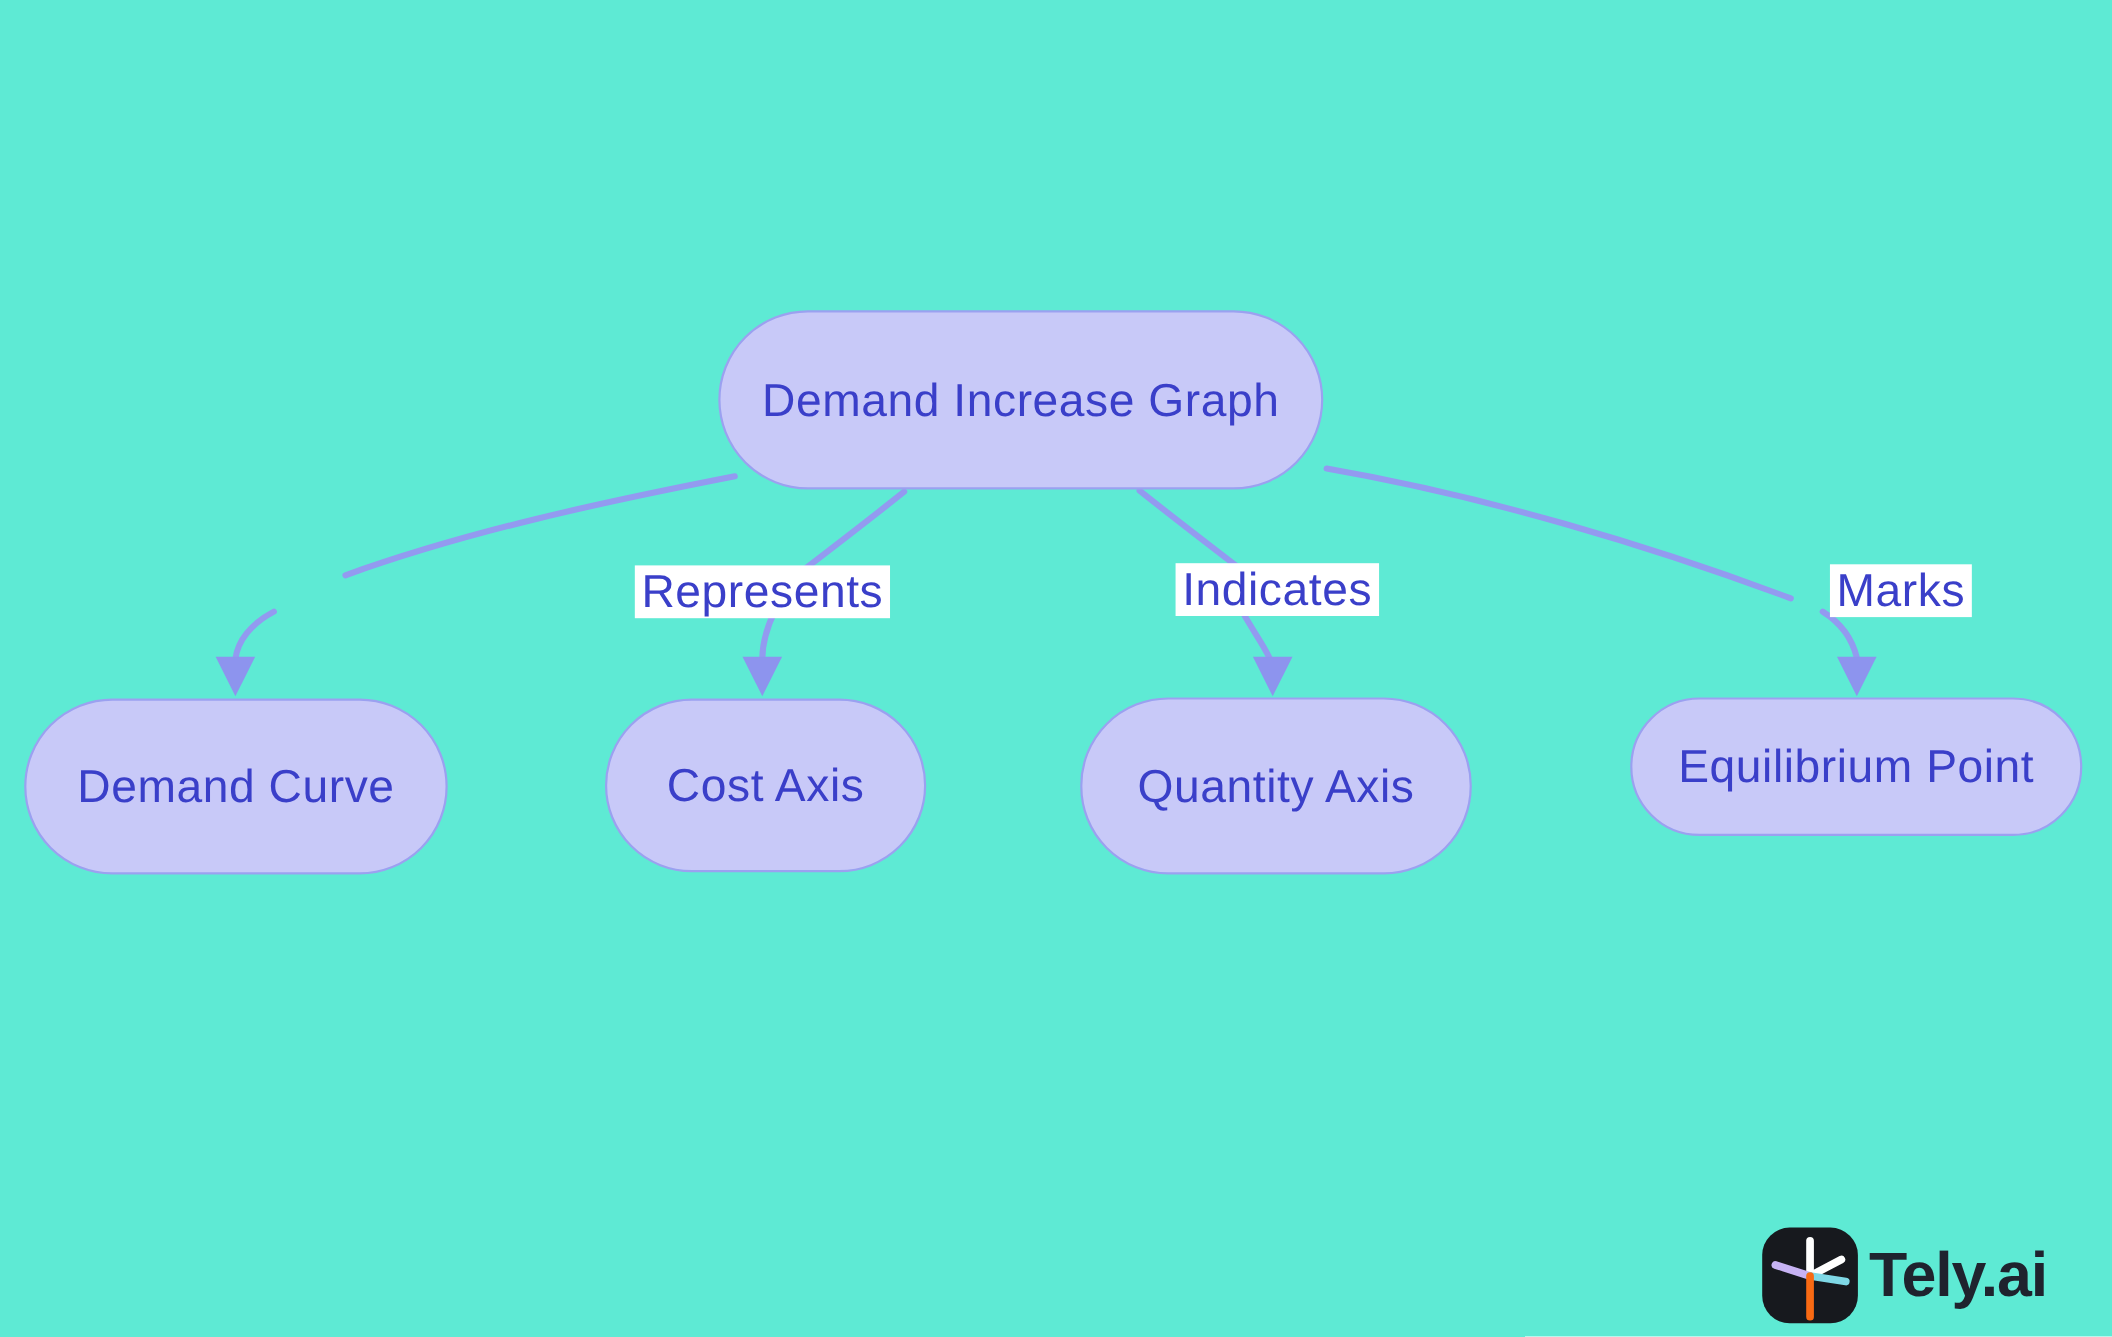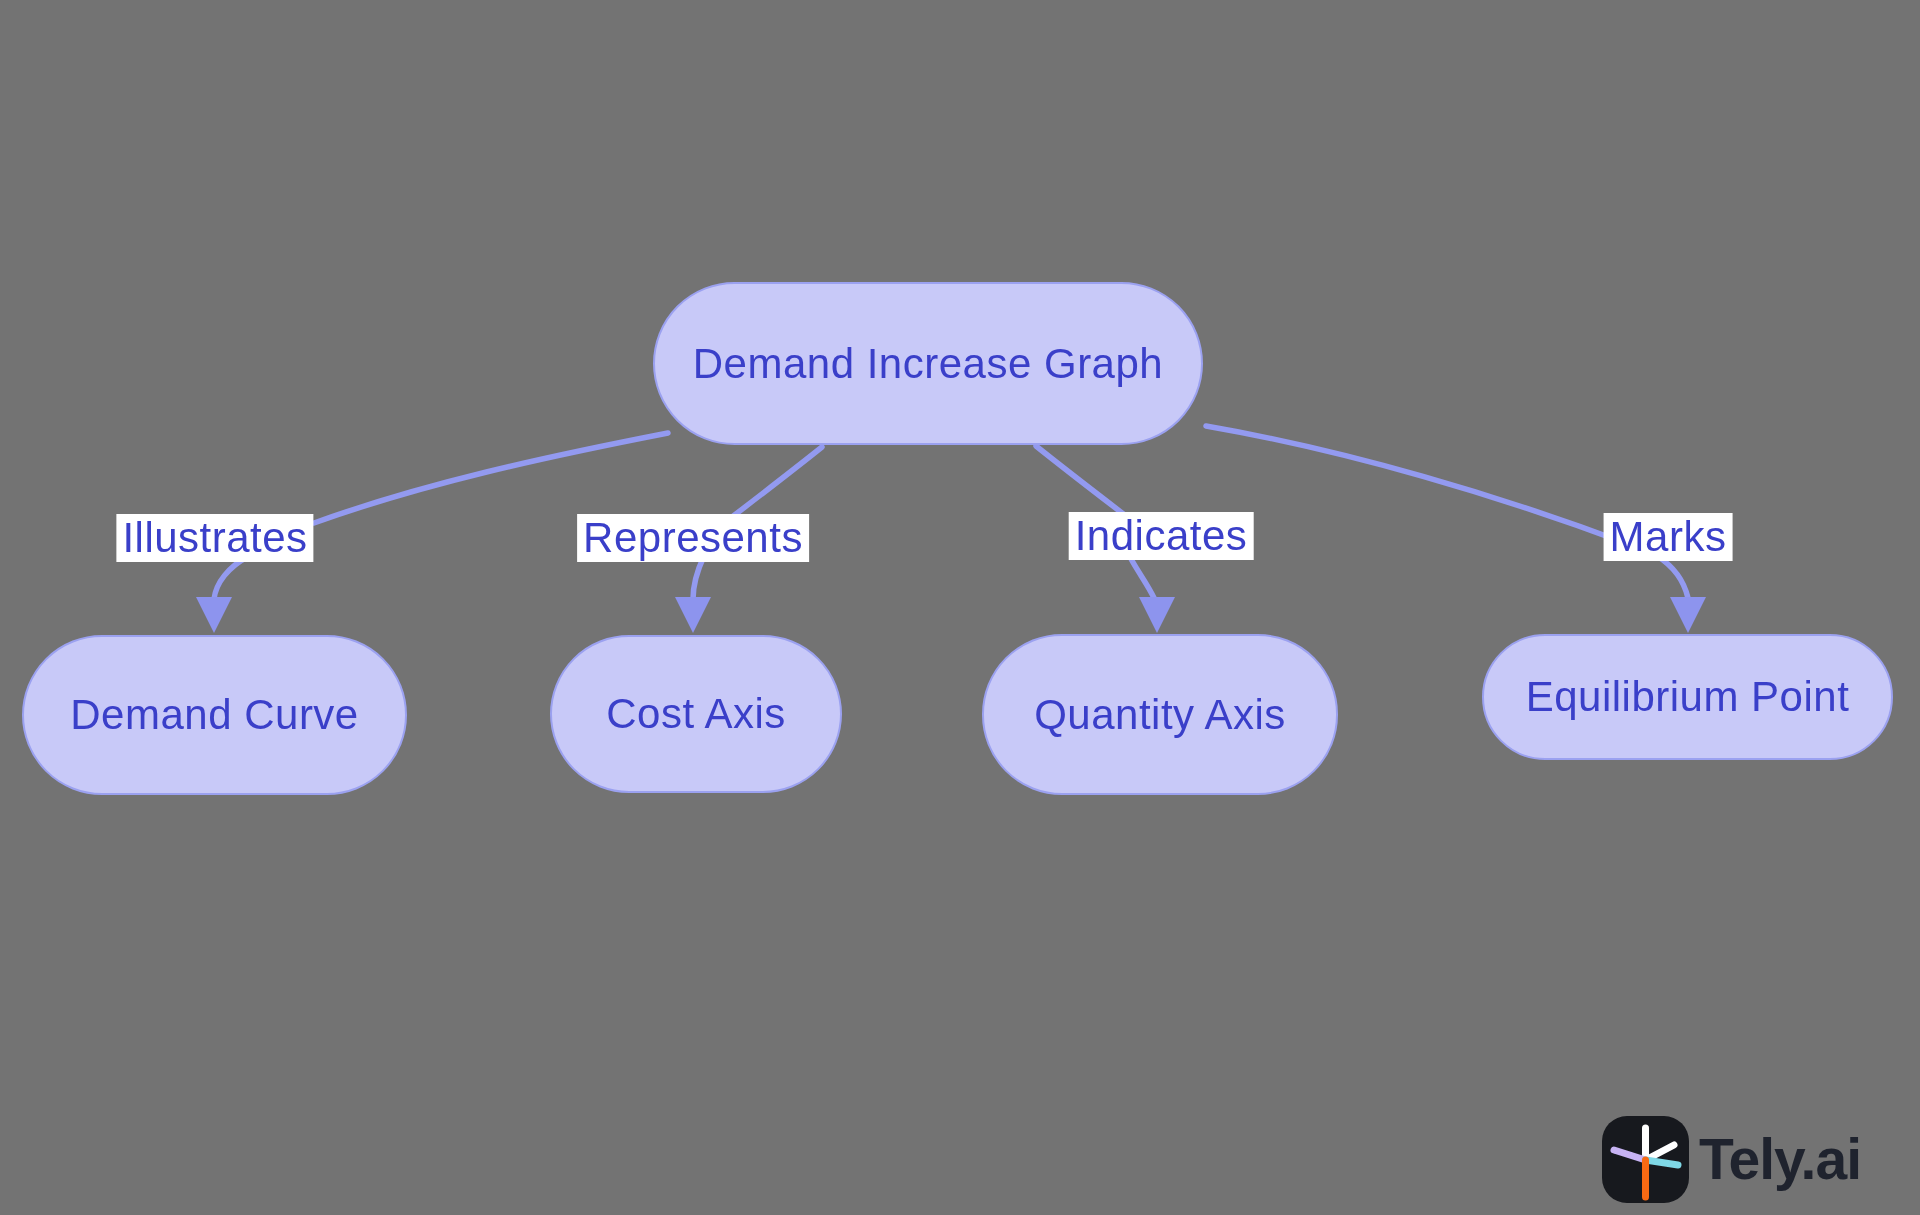--- a/index.html
+++ b/index.html
@@ -4,21 +4,21 @@
 <style>
   html, body {
     margin: 0;
     padding: 0;
     background: #ffffff;
   }
   .canvas {
     position: relative;
     width: 1920px;
     height: 1215px;
-    background: #737373;
+    background: #5eead4;
     font-family: "Liberation Sans", sans-serif;
     overflow: hidden;
   }
   .edges-layer {
     position: absolute;
     left: 0; top: 0;
     width: 1920px;
     height: 1215px;
   }
   .edge-path {
@@ -57,21 +57,21 @@
     font-size: 42px;
     font-weight: 500;
     letter-spacing: 0.5px;
     white-space: nowrap;
     background: #ffffff;
     padding: 0 6px;
   }
   .edge-label-0 { left: 215px;  top: 538px; }
   .edge-label-1 { left: 693px;  top: 538px; }
   .edge-label-2 { left: 1161px; top: 536px; }
-  .edge-label-3 { left: 1668px; top: 537px; }
+  .edge-label-3 { left: 1728px; top: 537px; }
   .brand {
     position: absolute;
     left: 1602px;
     top: 1116px;
     display: flex;
     align-items: center;
   }
   .brand-box {
     width: 87px;
     height: 87px;
@@ -126,21 +126,20 @@
   </div>
 
   <div class="node node-child2">
     <span>Quantity Axis</span>
   </div>
 
   <div class="node node-child3">
     <span>Equilibrium Point</span>
   </div>
 
-  <div class="edge-label edge-label-0">Illustrates</div>
   <div class="edge-label edge-label-1">Represents</div>
   <div class="edge-label edge-label-2">Indicates</div>
   <div class="edge-label edge-label-3">Marks</div>
 
   <div class="brand">
     <div class="brand-box">
       <svg width="87" height="87" viewBox="0 0 87 87" xmlns="http://www.w3.org/2000/svg">
         <line x1="43.5" y1="44" x2="43.5" y2="12" stroke="#ffffff" stroke-width="7" stroke-linecap="round"></line>
         <line x1="43.5" y1="44" x2="72" y2="29" stroke="#ffffff" stroke-width="7" stroke-linecap="round"></line>
         <line x1="43.5" y1="44" x2="12" y2="34" stroke="#c7b3f4" stroke-width="7" stroke-linecap="round"></line>

